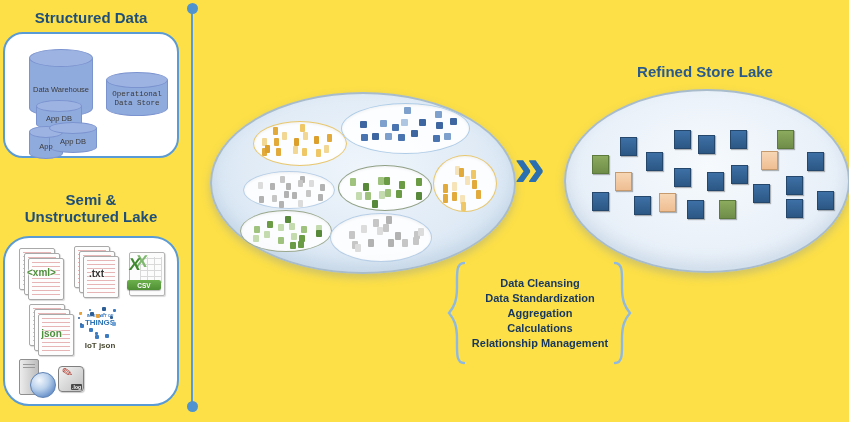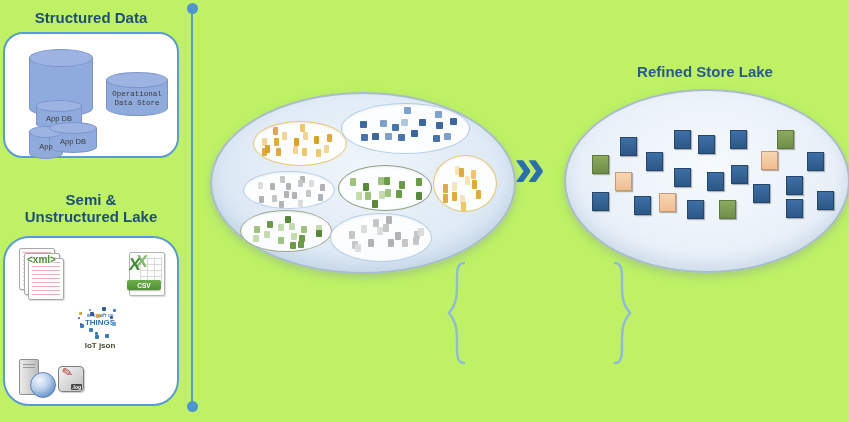--- a/index.html
+++ b/index.html
@@ -1,16 +1,16 @@
 <!DOCTYPE html>
 <html><head>
 <meta charset="utf-8">
 <style>
   html,body{margin:0;padding:0;background:#fff;}
-  .canvas{position:relative;width:849px;height:422px;background:#bef264;overflow:hidden;
+  .canvas{position:relative;width:849px;height:422px;background:#fde047;overflow:hidden;
           font-family:"Liberation Sans",sans-serif;}
 
   
   .panel-title{position:absolute;text-align:center;font-weight:bold;font-size:15px;color:#1F4E79;line-height:17px;}
   .lake-title{position:absolute;text-align:center;font-weight:bold;font-size:15px;color:#2A5A8C;}
 
   
   .panel{position:absolute;border:2px solid #5B9BD5;background:#fff;}
   .panel.structured{left:3px;top:32px;width:172px;height:122px;border-radius:20px;}
   .panel.semi{left:3px;top:236px;width:172px;height:166px;border-radius:26px;}
@@ -99,20 +99,21 @@
 <body>
 
 <div class="canvas">
 
   <div class="panel-title" style="left:0;top:9px;width:182px;">Structured Data</div>
 
   <div class="panel structured">
     <div class="cyl" style="left:24px;top:15px;width:64px;height:68px;--ry:9px;">
       <div class="cyl-top"></div>
       <div class="cyl-body"></div>
+      <div class="cyl-label">Data Warehouse</div>
     </div>
     <div class="cyl" style="left:101px;top:38px;width:62px;height:44px;font-family:Liberation Mono, monospace;--ry:8px;">
       <div class="cyl-top"></div>
       <div class="cyl-body"></div>
       <div class="cyl-label">Operational Data Store</div>
     </div>
     <div class="cyl" style="left:31px;top:66px;width:46px;height:30px;--ry:6px;">
       <div class="cyl-top"></div>
       <div class="cyl-body"></div>
       <div class="cyl-label">App DB</div>
@@ -133,31 +134,43 @@
     <div>Semi &amp;</div>
     <div>Unstructured Lake</div>
   </div>
 
   <div class="panel semi">
 
     <div class="stack" style="left:14px;top:10px;width:45px;height:52px;">
       <div class="pg" style="left:0;top:0;"></div>
       <div class="pg" style="left:5px;top:5px;"></div>
       <div class="pg" style="left:9px;top:10px;"></div>
-      <div class="stack-label lbl-green" style="top:6px;">&lt;xml&gt;</div>
-    </div>
-
+      <div class="stack-label lbl-green" style="top:19px;">&lt;xml&gt;</div>
+    </div>
+
+    <div class="stack" style="left:69px;top:8px;width:45px;height:52px;">
+      <div class="pg" style="left:0;top:0;"></div>
+      <div class="pg" style="left:5px;top:5px;"></div>
+      <div class="pg" style="left:9px;top:10px;"></div>
+      <div class="stack-label lbl-dark" style="top:22px;">.txt</div>
+    </div>
 
     <div class="csv" style="left:124px;top:14px;">
       <div class="csv-grid"></div>
       <span class="csv-x1">X</span>
       <span class="csv-x2">X</span>
       <div class="csv-banner">CSV</div>
     </div>
 
+    <div class="stack" style="left:24px;top:66px;width:45px;height:52px;">
+      <div class="pg" style="left:0;top:0;"></div>
+      <div class="pg" style="left:5px;top:5px;"></div>
+      <div class="pg" style="left:9px;top:10px;"></div>
+      <div class="stack-label lbl-green" style="top:24px;">json</div>
+    </div>
 
     <div class="iot-cloud" style="left:73px;top:69px;width:44px;height:34px;">
       <div class="iot-word-small">INTERNET OF</div>
       <div class="iot-word">THINGS</div>
     <div class="speck" style="width: 3px; height: 3px; left: 17px; top: 25px; background: rgb(61, 123, 192);"></div>
         <div class="speck" style="width: 2px; height: 2px; left: 21px; top: 8px; background: rgb(61, 123, 192);"></div>
         <div class="speck" style="width: 4px; height: 4px; left: 18px; top: 7px; background: rgb(232, 162, 60);"></div>
         <div class="speck" style="width: 4px; height: 4px; left: 12px; top: 5px; background: rgb(46, 94, 150);"></div>
         <div class="speck" style="width: 4px; height: 4px; left: 24px; top: 0px; background: rgb(46, 94, 150);"></div>
         <div class="speck" style="width: 4px; height: 4px; left: 2px; top: 17px; background: rgb(61, 123, 192);"></div>
@@ -338,14 +351,21 @@
       <div class="sq sq-blue" style="left: 807px; top: 152px;"></div>
       <div class="sq sq-blue" style="left: 817px; top: 191px;"></div>
     </div>
 
   <svg class="brace" style="left:447px;top:261px;" width="20" height="104" viewBox="0 0 20 104">
     <path d="M17 2 C 9 2, 10 13, 10 26 C 10 40, 7 46, 2 52 C 7 58, 10 64, 10 78 C 10 91, 9 102, 17 102" fill="none" stroke="#8FB9E0" stroke-width="2.4" stroke-linecap="round"></path>
   </svg>
   <svg class="brace" style="left:612px;top:261px;" width="20" height="104" viewBox="0 0 20 104">
     <path d="M3 2 C 11 2, 10 13, 10 26 C 10 40, 13 46, 18 52 C 13 58, 10 64, 10 78 C 10 91, 11 102, 3 102" fill="none" stroke="#8FB9E0" stroke-width="2.4" stroke-linecap="round"></path>
   </svg>
+  <div class="process-lines">
+    <div>Data Cleansing</div>
+    <div>Data Standardization</div>
+    <div>Aggregation</div>
+    <div>Calculations</div>
+    <div>Relationship Management</div>
+  </div>
 
 </div>
 
 </body></html>

